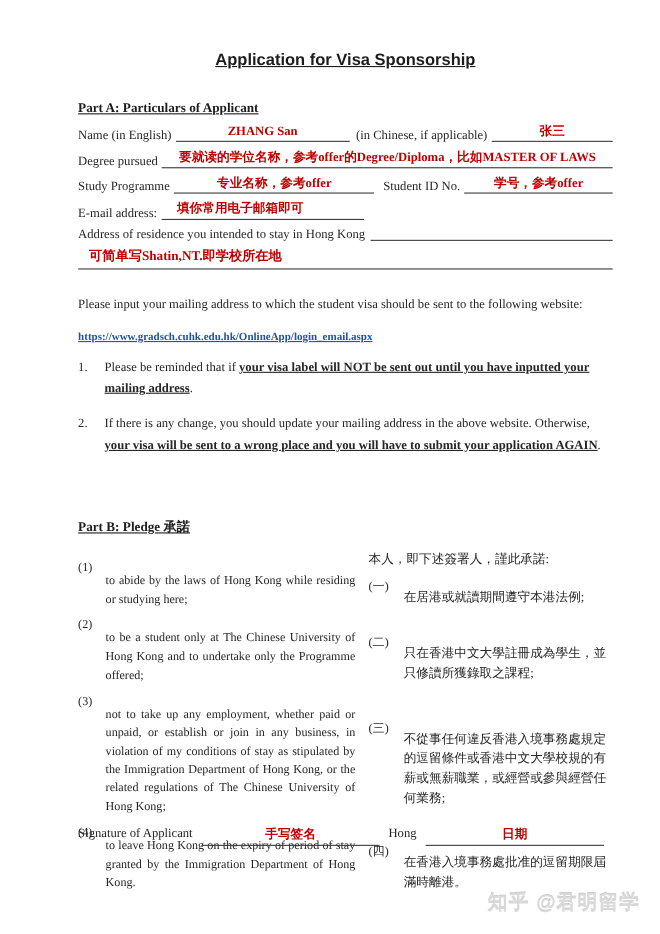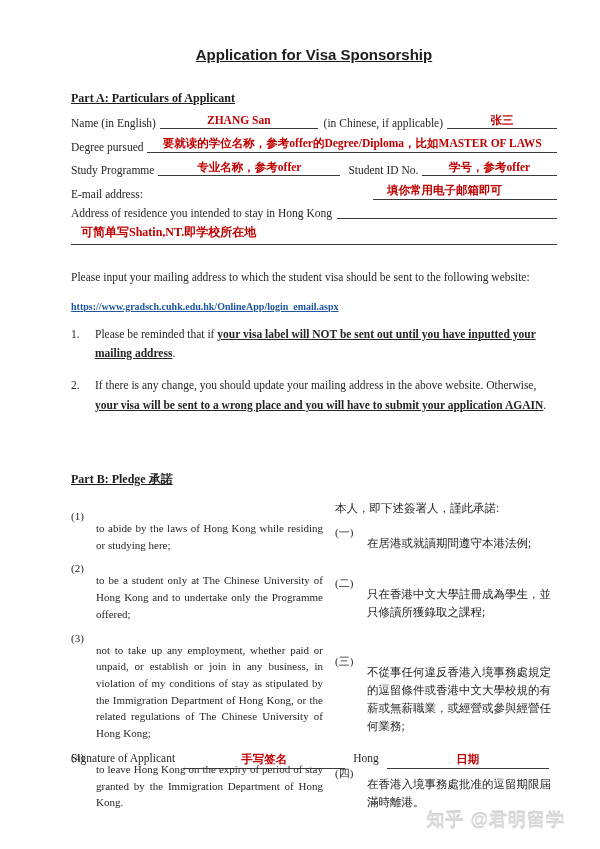--- a/index.html
+++ b/index.html
@@ -15,21 +15,21 @@
     text-align:center; font-family:"Liberation Sans", sans-serif;
     font-weight:bold; font-size:15px; color:#1c1c1c;
   }
   .doc-title span { text-decoration:underline; }
 
   .part-heading {
     font-weight:bold; font-size:12px; text-decoration:underline;
     color:#1c1c1c; margin-top:28px;
   }
 
-  .frow { display:flex; align-items:flex-end; margin-top:7px; font-size:11.5px;justify-content:space-between; }
+  .frow { display:flex; align-items:flex-end; margin-top:7px; font-size:11.5px; }
   .lbl { white-space:nowrap; }
   .fill {
     border-bottom:1px solid var(--line); text-align:center;
     color:var(--red); font-weight:bold; font-size:11.5px; line-height:1.25;
     margin-left:4px; padding:0 2px 1px 2px; white-space:nowrap;
     overflow:hidden;
   }
   .fill.left { text-align:left; padding-left:14px; }
   .blank-line { border-bottom:1px solid var(--line); margin-left:5px; }
   .note-row {
@@ -59,21 +59,21 @@
 
   .sig-row {
     position:absolute; left:63px; right:35px; top:736px;
     display:flex; align-items:flex-start; font-size:11.5px;margin-top:16px;
   }
   .sig-row .fill { margin:0 8px; padding-bottom:2px; }
   .sig-fill { width:158px; }
   .date-fill { flex:1; }
 
   .watermark {
-    position:absolute; top:808px; right:27px;
+    position:absolute; top:808px; right:10px;
     font-family:"Liberation Sans", sans-serif;
     color:var(--wm); font-size:18px; letter-spacing:1px; font-weight:bold;
     text-shadow:0 1px 0 #ffffff, 0 -1px 0 #cfcfcf;
     user-select:none;
   }
 </style>
 </head>
 <body>
 
 <div class="page" style="--red: #c00000; --blue: #1f56a0; --line: #3a3a3a; --wm: #d9d9d9;">

